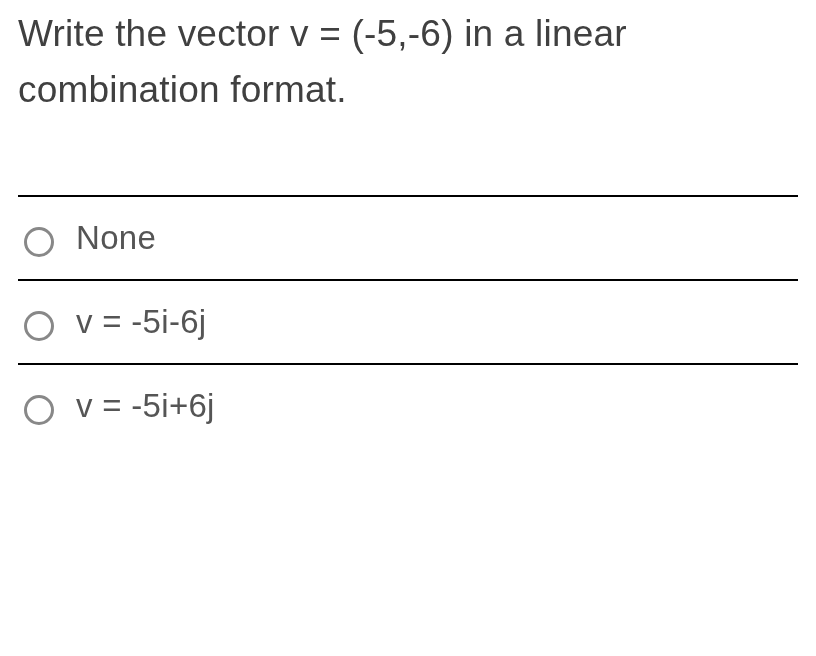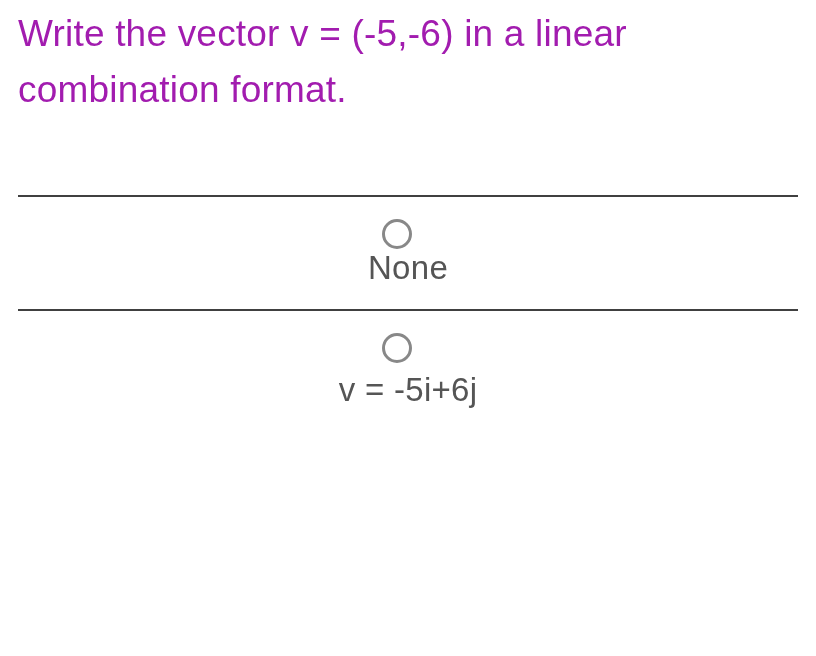--- a/index.html
+++ b/index.html
@@ -15,38 +15,36 @@
     overflow: hidden;
     color: #4a4a4a;
   }
   .container {
     padding: 6px 18px 0 18px;
   }
   .question {
     font-size: 37px;
     font-weight: 300;
     line-height: 1.5;
-    color: #a21caf;
+    color: #404040;
     margin-bottom: 78px;
     letter-spacing: 0.2px;
   }
   .options {
     width: 100%;
   }
   .option-row {
     display: flex;
-    align-items: center;
+    align-items: flex-end;
     padding: 22px 6px;
-    border-top: 2px solid #404040;
+    border-top: 2px solid #000000;
     cursor: pointer;
-    flex-direction: column;
   }
   .option-row:last-child {
     padding-bottom: 10px;
-    gap: 8px;
   }
   .radio {
     width: 30px;
     height: 30px;
     border: 3px solid #888;
     border-radius: 50%;
     flex-shrink: 0;
     margin-right: 22px;
   }
   .option-label {
@@ -63,20 +61,24 @@
   <div class="question">Write the vector v = (-5,-6) in a linear combination format.</div>
 
   <div class="options">
 
     <div class="option-row">
       <div class="radio"></div>
       <div class="option-label">None</div>
     </div>
 
 
+    <div class="option-row">
+      <div class="radio"></div>
+      <div class="option-label">v = -5i-6j</div>
+    </div>
 
     <div class="option-row">
       <div class="radio"></div>
       <div class="option-label">v = -5i+6j</div>
     </div>
 
   </div>
 </div>
 
 </body></html>

